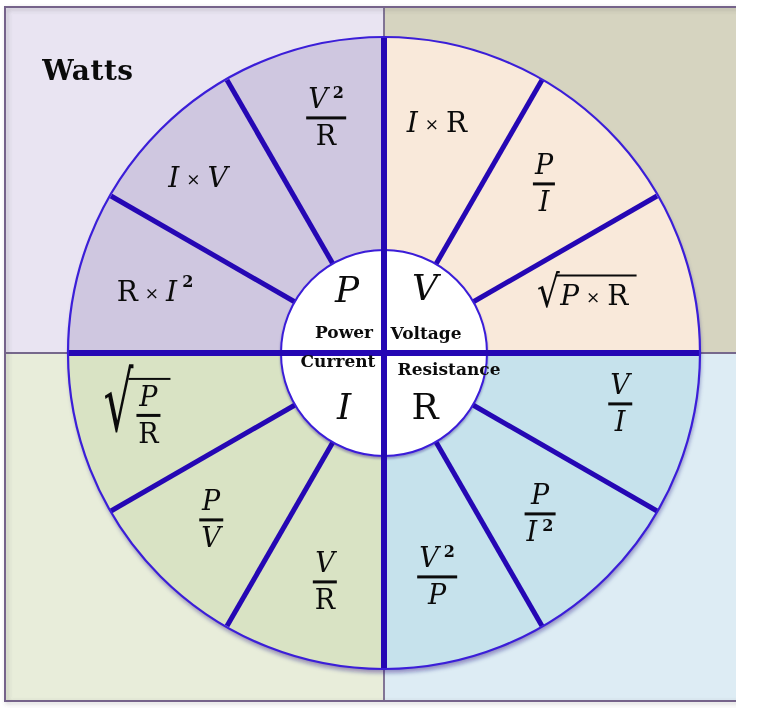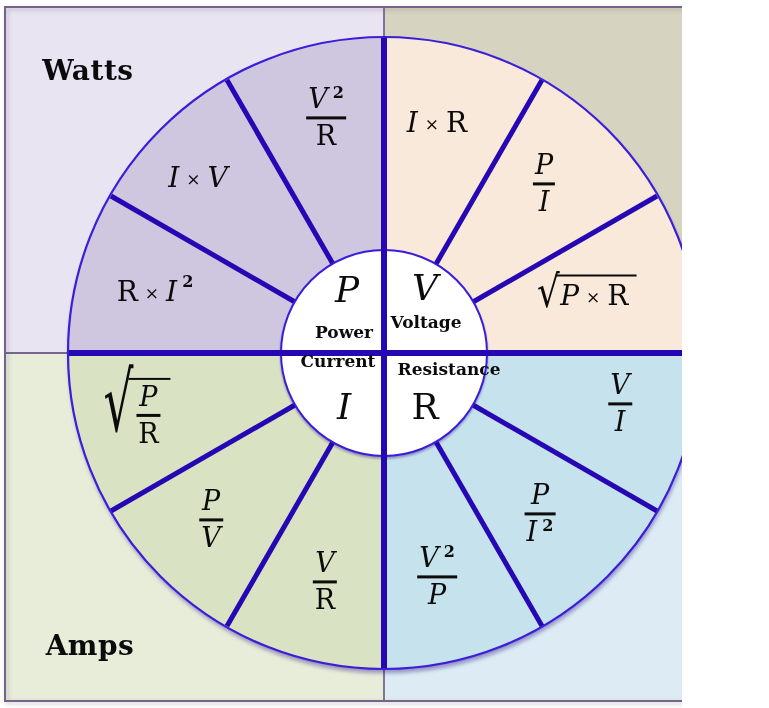--- a/index.html
+++ b/index.html
@@ -1,17 +1,17 @@
 <!DOCTYPE html>
 <html><head>
 <meta charset="utf-8">
 <style>
   html,body{margin:0;padding:0;background:#ffffff;}
   .stage{
-    position:relative;width:682px;height:708px;background:#ffffff;
+    position:relative;width:736px;height:708px;background:#ffffff;
     font-family:"DejaVu Serif","Liberation Serif",serif;color:#0b0b0b;
     overflow:hidden;
   }
   .stage svg{position:absolute;left:0;top:0;}
   
   .txt{position:absolute;transform:translate(-50%,-50%);white-space:nowrap;}
   .qlabel{font-weight:bold;font-size:28px;letter-spacing:.5px;}
   .csym{font-size:36px;font-style:italic;}
   .csym.up{font-style:normal;}
   .cword{font-weight:bold;font-size:17px;}
@@ -82,28 +82,27 @@
 
     <line x1="68" y1="353" x2="700" y2="353" stroke="#2507b4" stroke-width="6"></line>
     <line x1="384" y1="37" x2="384" y2="669" stroke="#2507b4" stroke-width="6"></line>
 
     <circle cx="384" cy="353" r="316" fill="none" stroke="#3b1ed8" stroke-width="2.2"></circle>
 
     <rect x="5" y="7" width="755" height="694" fill="none" stroke="#75638a" stroke-width="2" filter="url(#frameShadow)"></rect>
   </svg>
 
   <div class="txt qlabel" style="left:88px;top:70px">Watts</div>
-  <div class="txt qlabel" style="left:90px;top:645px">Amps</div>
 
   <div class="txt csym" style="left:347px;top:289px">P</div>
   <div class="txt csym" style="left:425px;top:287px">V</div>
   <div class="txt csym" style="left:344px;top:406px">I</div>
   <div class="txt csym up" style="left:425px;top:406px">R</div>
   <div class="txt cword" style="left:344px;top:332px">Power</div>
-  <div class="txt cword" style="left:426px;top:322px">Voltage</div>
+  <div class="txt cword" style="left:426px;top:333px">Voltage</div>
   <div class="txt cword" style="left:338px;top:361px">Current</div>
   <div class="txt cword" style="left:449px;top:369px">Resistance</div>
 
   <div class="formula" style="left:326px;top:118px">
     <span class="frac">
       <span class="nd"><span class="it">V</span><span class="sup">2</span></span>
       <span class="bar"></span>
       <span class="nd up">R</span>
     </span>
   </div>

